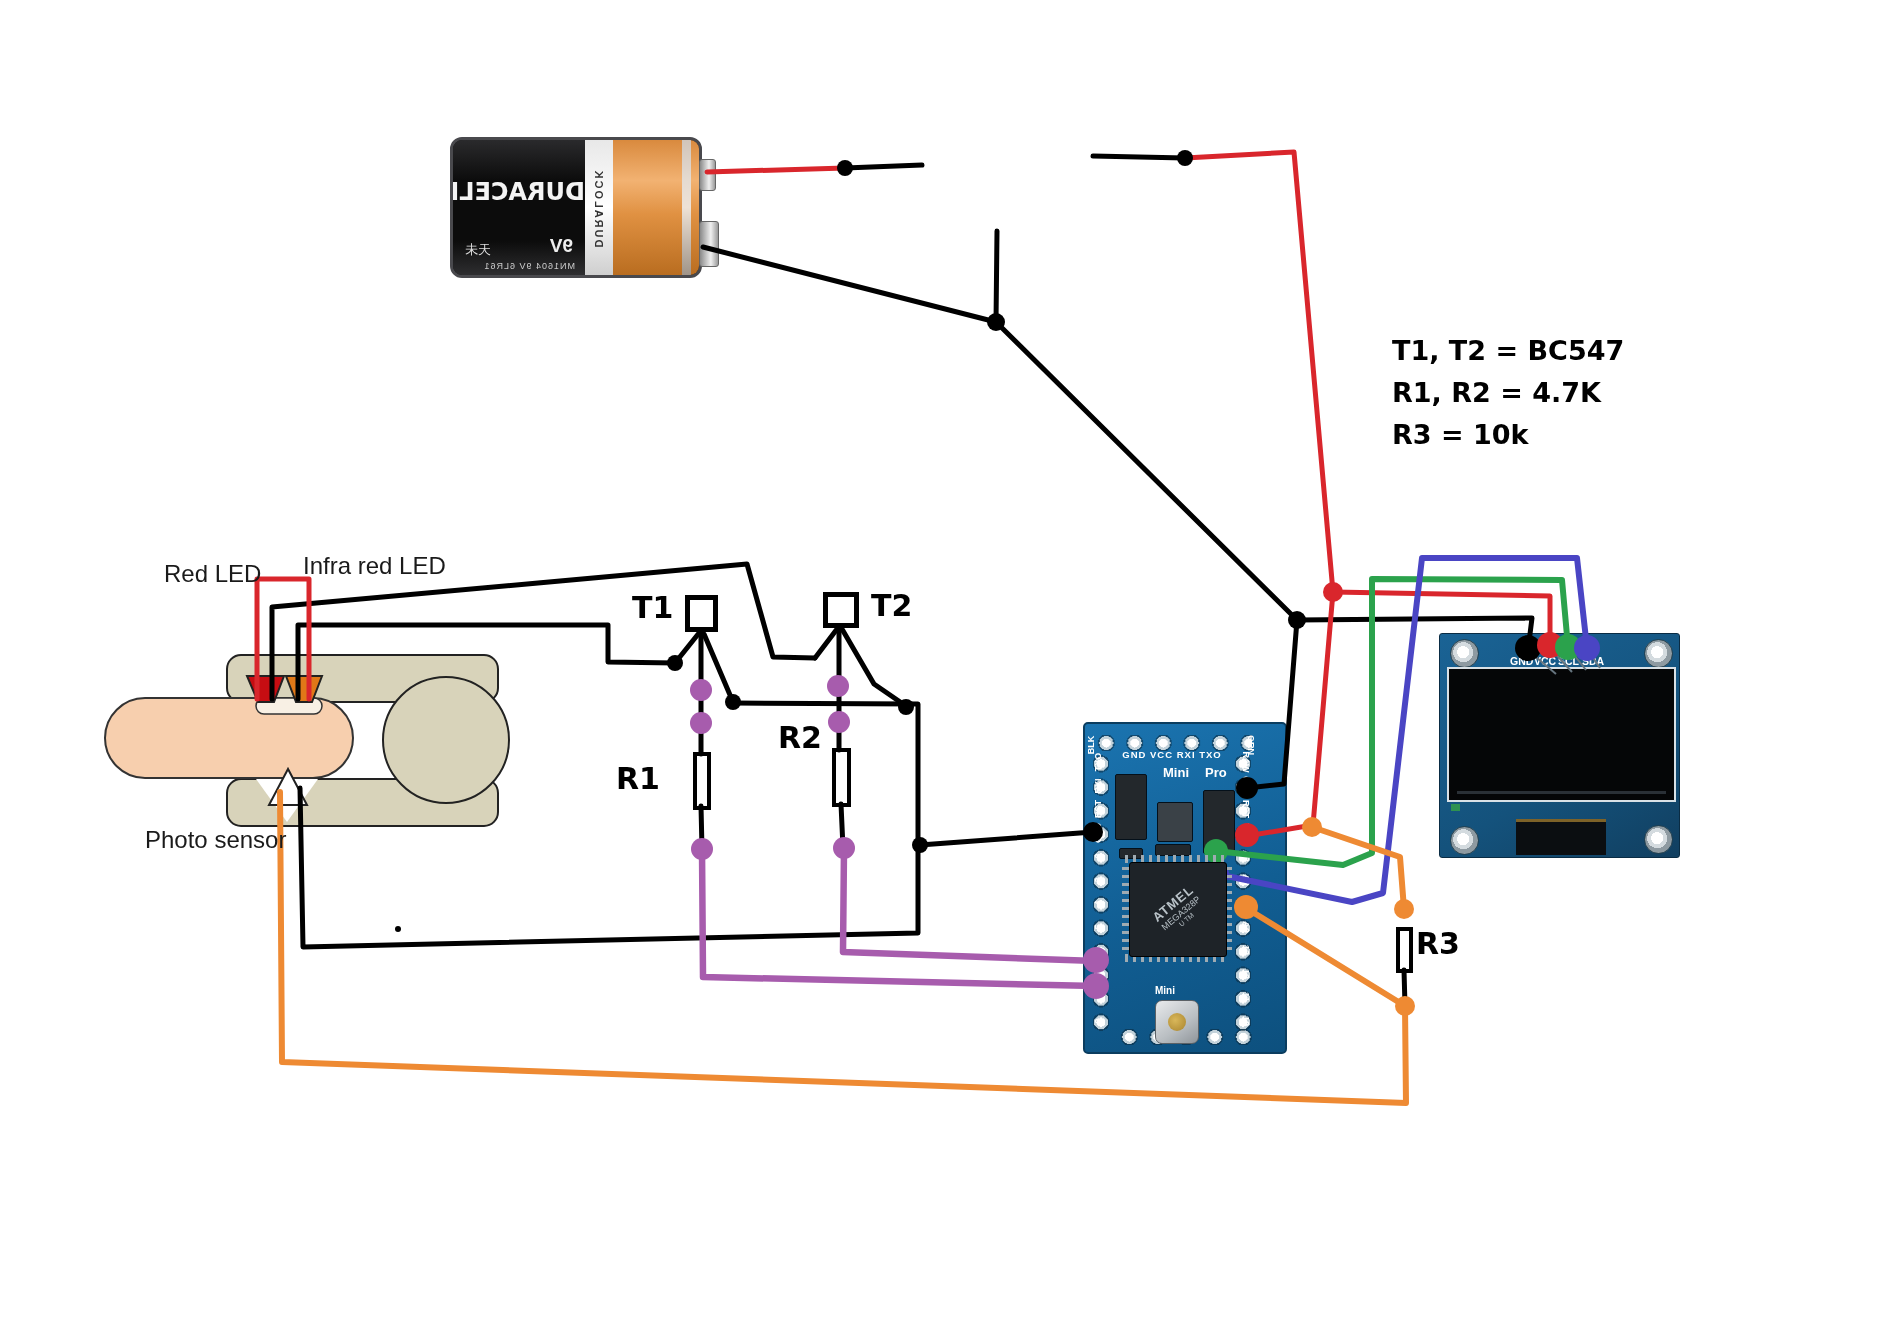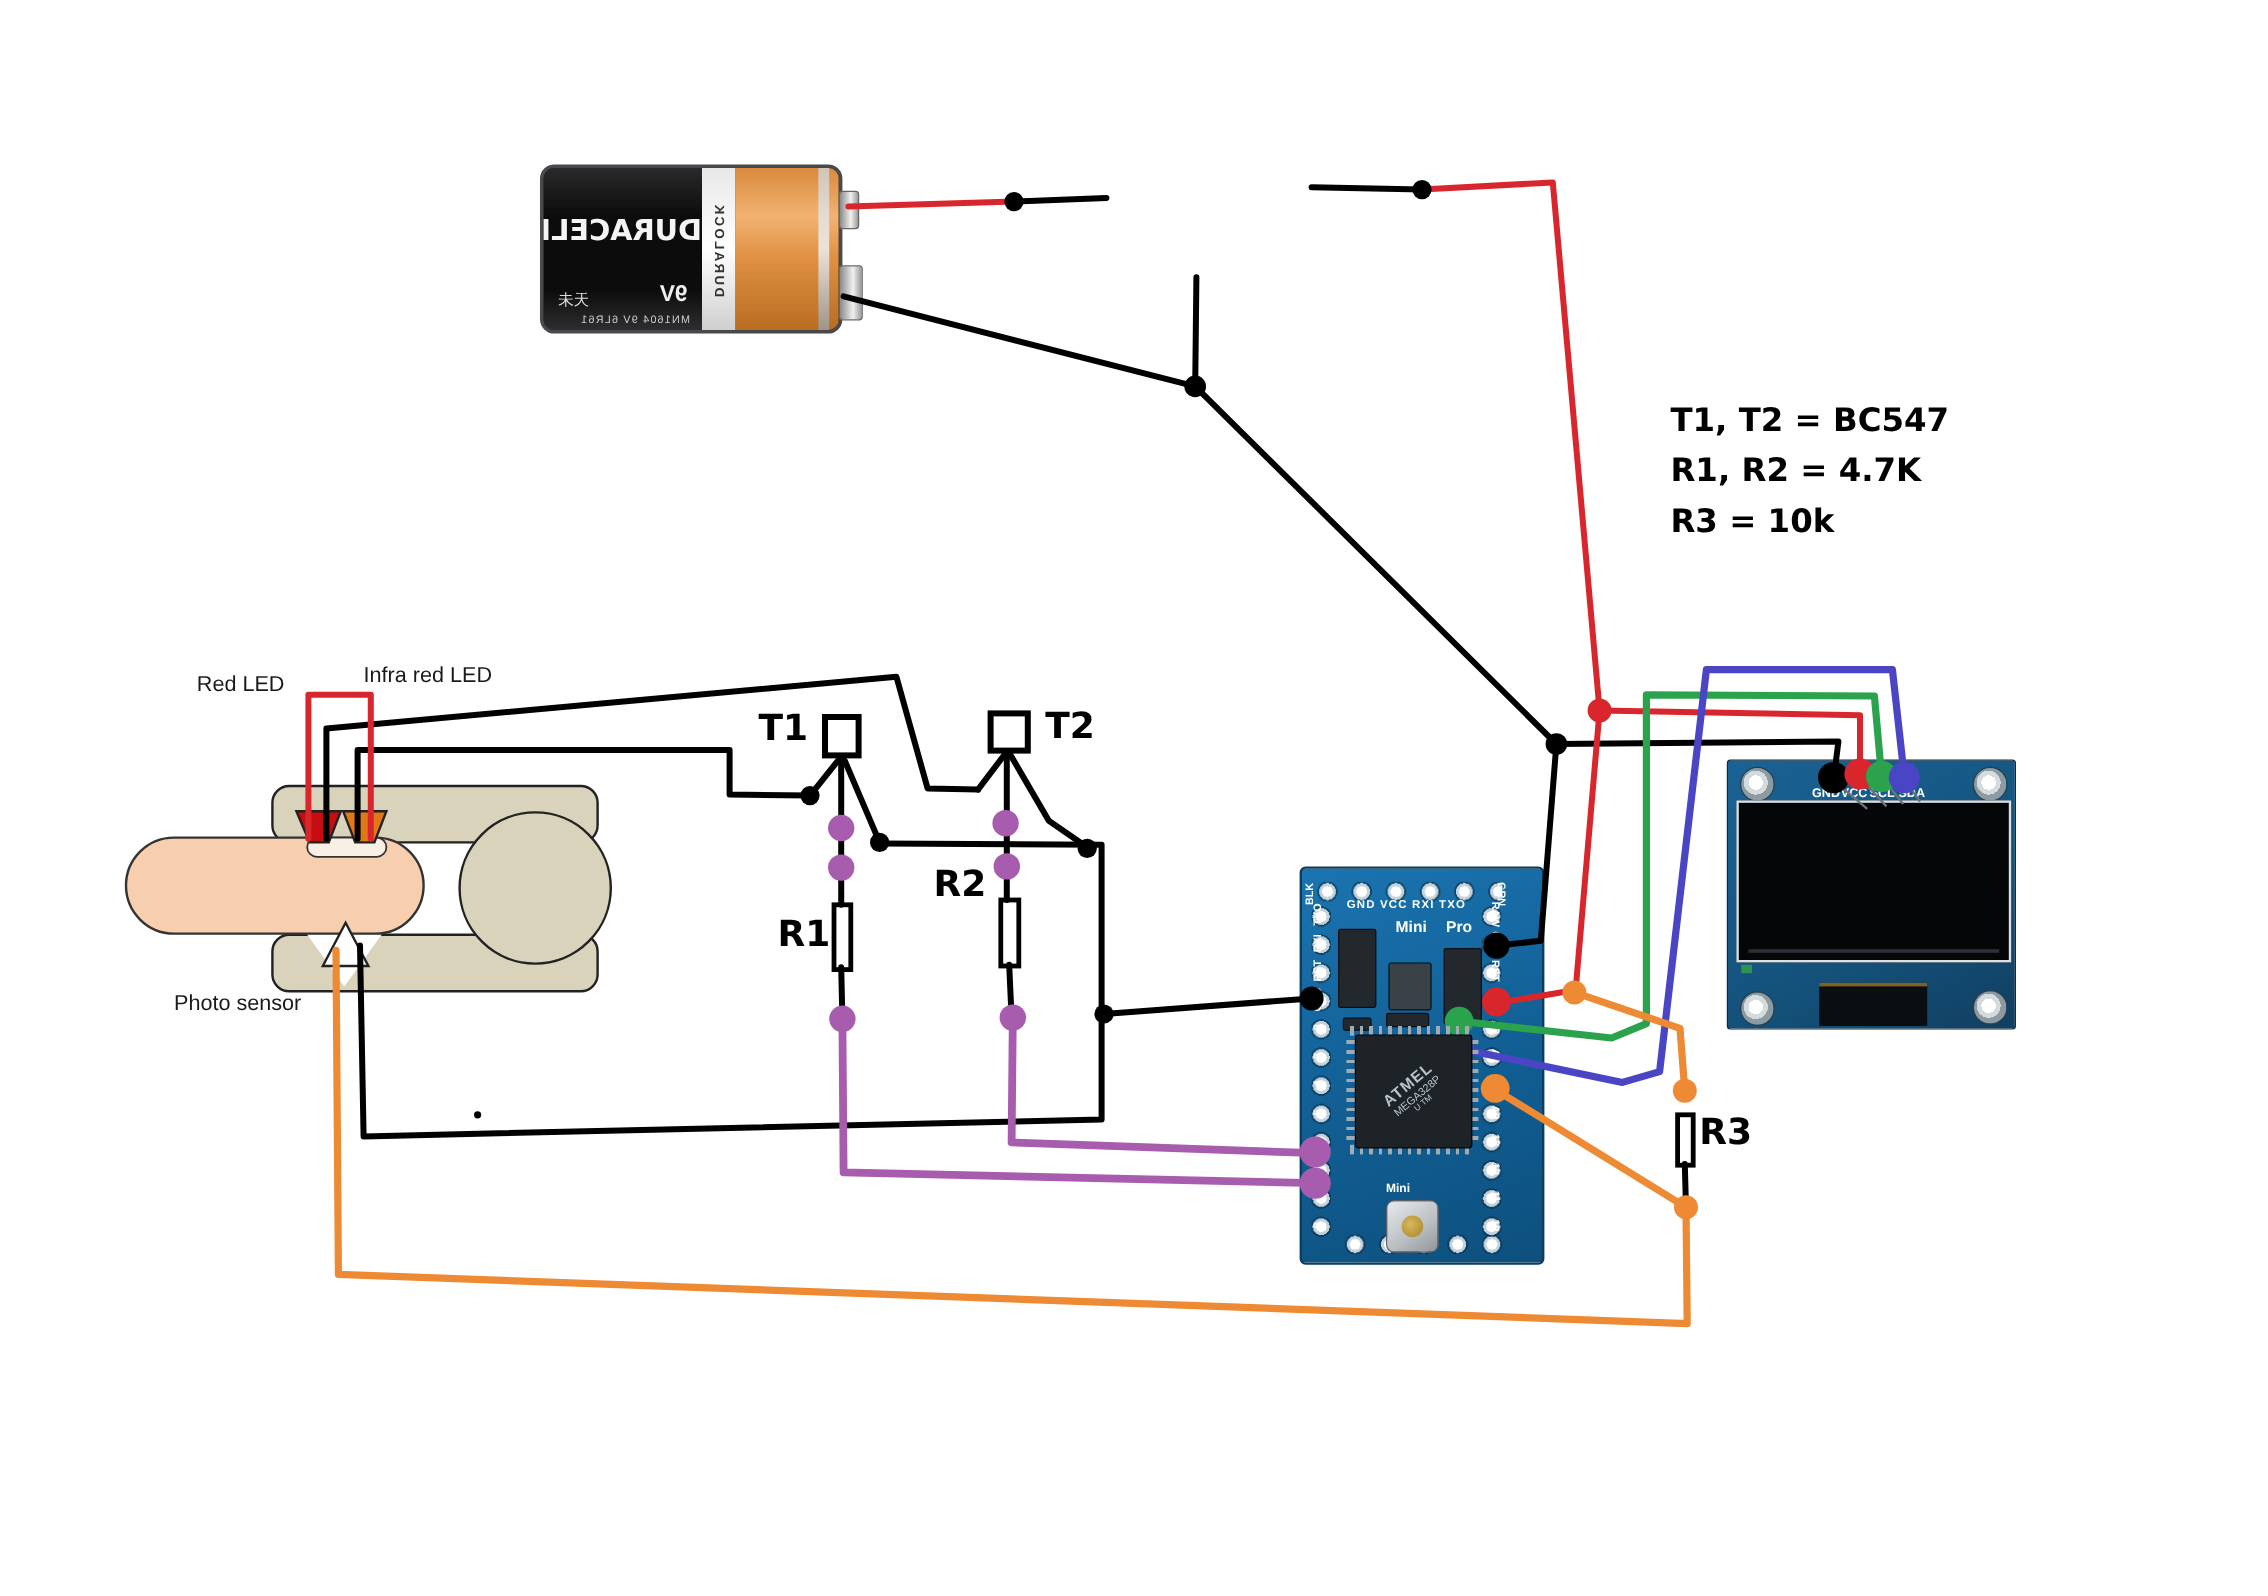--- a/index.html
+++ b/index.html
@@ -1,21 +1,21 @@
 <!DOCTYPE html>
 <html><head>
 <meta charset="utf-8">
 <style>
   html,body{margin:0;padding:0;background:#fff;}
   #canvas{position:relative;width:1890px;height:1330px;background:#ffffff;overflow:hidden;
           font-family:"Liberation Sans",sans-serif;}
   .abs{position:absolute;}
   svg{position:absolute;left:0;top:0;}
   
-  .small-lbl{font-size:18px;color:#1a1a1a;font-family:"Liberation Sans",sans-serif;white-space:nowrap;}
+  .small-lbl{font-size:24px;color:#1a1a1a;font-family:"Liberation Sans",sans-serif;white-space:nowrap;}
   .part-lbl{font-family:"DejaVu Sans",sans-serif;font-weight:bold;font-size:30px;color:#000;white-space:nowrap;}
   .note-line{font-family:"DejaVu Sans",sans-serif;font-weight:bold;font-size:27px;color:#000;
              line-height:42px;white-space:nowrap;}
   
   .part-box{position:absolute;background:#fff;border:5px solid #000;box-sizing:border-box;}
   .res-box{position:absolute;background:#fff;border:4px solid #000;box-sizing:border-box;}
   #lm-box{left:920px;top:82px;width:175px;height:148px;display:flex;align-items:center;justify-content:center;}
   #lm-box span{font-family:"DejaVu Sans",sans-serif;font-weight:bold;font-size:38px;letter-spacing:1px;}
   
   #battery{left:450px;top:137px;width:252px;height:141px;transform:scaleX(-1);}
@@ -297,21 +297,21 @@
       <circle cx="1096" cy="986" r="13"></circle>
     </g>
   </svg>
 
   <div class="abs small-lbl" style="left:164px;top:560px;">Red LED</div>
   <div class="abs small-lbl" style="left:303px;top:552px;">Infra red LED</div>
   <div class="abs small-lbl" style="left:145px;top:826px;">Photo sensor</div>
 
   <div class="abs part-lbl" style="left:632px;top:590px;">T1</div>
   <div class="abs part-lbl" style="left:871px;top:588px;">T2</div>
-  <div class="abs part-lbl" style="left:616px;top:761px;margin-left:32px;">R1</div>
+  <div class="abs part-lbl" style="left:616px;top:761px;">R1</div>
   <div class="abs part-lbl" style="left:778px;top:720px;">R2</div>
   <div class="abs part-lbl" style="left:1416px;top:926px;">R3</div>
 
   <div class="abs" style="left:1392px;top:330px;">
     <div class="note-line">T1, T2 = BC547</div>
     <div class="note-line">R1, R2 = 4.7K</div>
     <div class="note-line">R3 = 10k</div>
   </div>
 
 </div>

